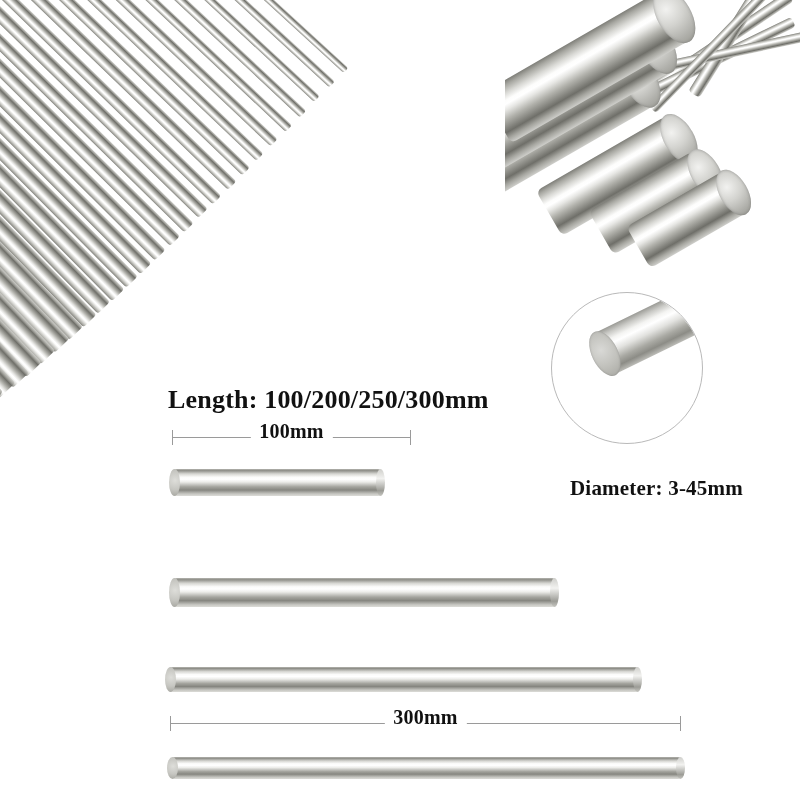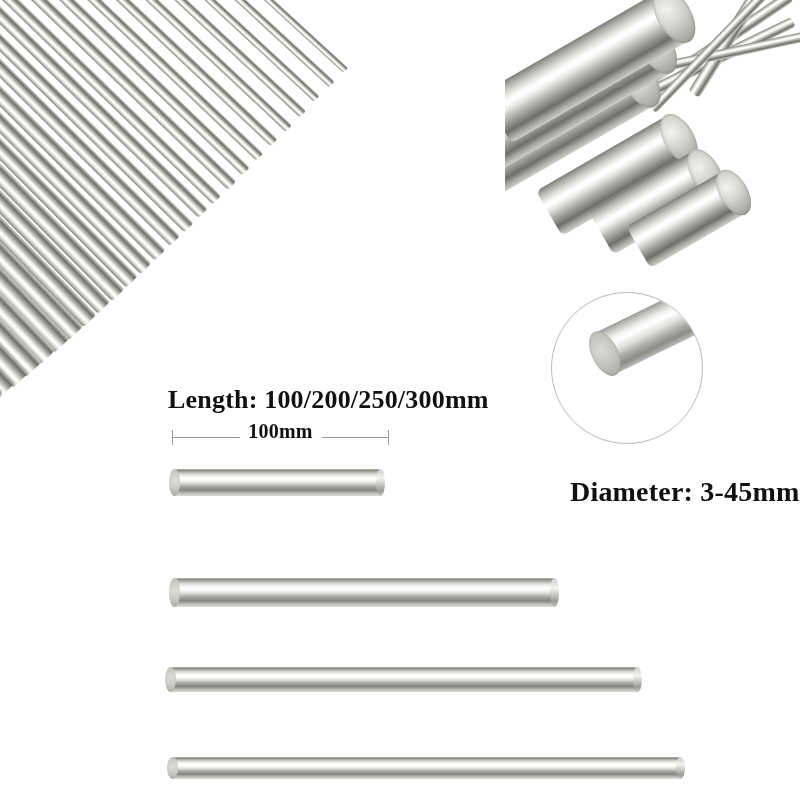--- a/index.html
+++ b/index.html
@@ -172,21 +172,21 @@
     border-radius: 50%;
     background: linear-gradient(to bottom, #cfcfcb 0%, #f2f2f0 35%, #9c9c96 80%, #c7c7c2 100%);
   }
 
   #length-heading {
     left: 168px; top: 385px;
     font-size: 26px;
   }
   #diameter-heading {
     left: 570px; top: 476px;
-    font-size: 28px;
+    font-size: 21px;
     text-align: center;
   }
 </style>
 </head>
 <body>
 
 <div class="stage">
 
   <div class="abs" id="bundle-photo">
       <div class="bundle-rod" style="left: 6px; top: 405.5px; width: 470px; height: 25px; transform: rotate(-133deg); z-index: 100;">
@@ -304,39 +304,45 @@
   <div class="abs" id="detail-circle">
     <div id="detail-rod">
       <div id="detail-rod-face"></div>
     </div>
   </div>
 
   <div class="abs label-text" id="length-heading">Length: 100/200/250/300mm</div>
 
   <div class="abs label-text" id="diameter-heading">Diameter: 3-45mm</div>
 
-  <div class="dim-line" style="left:172px; top:430px; width:217px;">
+  <div class="dim-line" style="left:172px; top:430px; width:239px;">
     <div class="rule"></div>
     <div class="tick left"></div>
     <div class="tick right"></div>
     <div class="caption label-text">100mm</div>
   </div>
   <div class="spec-rod" style="left:174px; top:469px; width:207px; height:27px;">
     <div class="cap-left"></div>
     <div class="cap-right"></div>
   </div>
 
   <div class="spec-rod" style="left:174px; top:578px; width:381px; height:29px;">
     <div class="cap-left"></div>
     <div class="cap-right"></div>
   </div>
 
   <div class="spec-rod" style="left:170px; top:667px; width:468px; height:25px;">
     <div class="cap-left"></div>
     <div class="cap-right"></div>
   </div>
 
+  <div class="dim-line" style="left:170px; top:716px; width:511px;">
+    <div class="rule"></div>
+    <div class="tick left"></div>
+    <div class="tick right"></div>
+    <div class="caption label-text">300mm</div>
+  </div>
   <div class="spec-rod" style="left:172px; top:757px; width:509px; height:22px;">
     <div class="cap-left"></div>
     <div class="cap-right"></div>
   </div>
 
 </div>
 
 </body></html>

